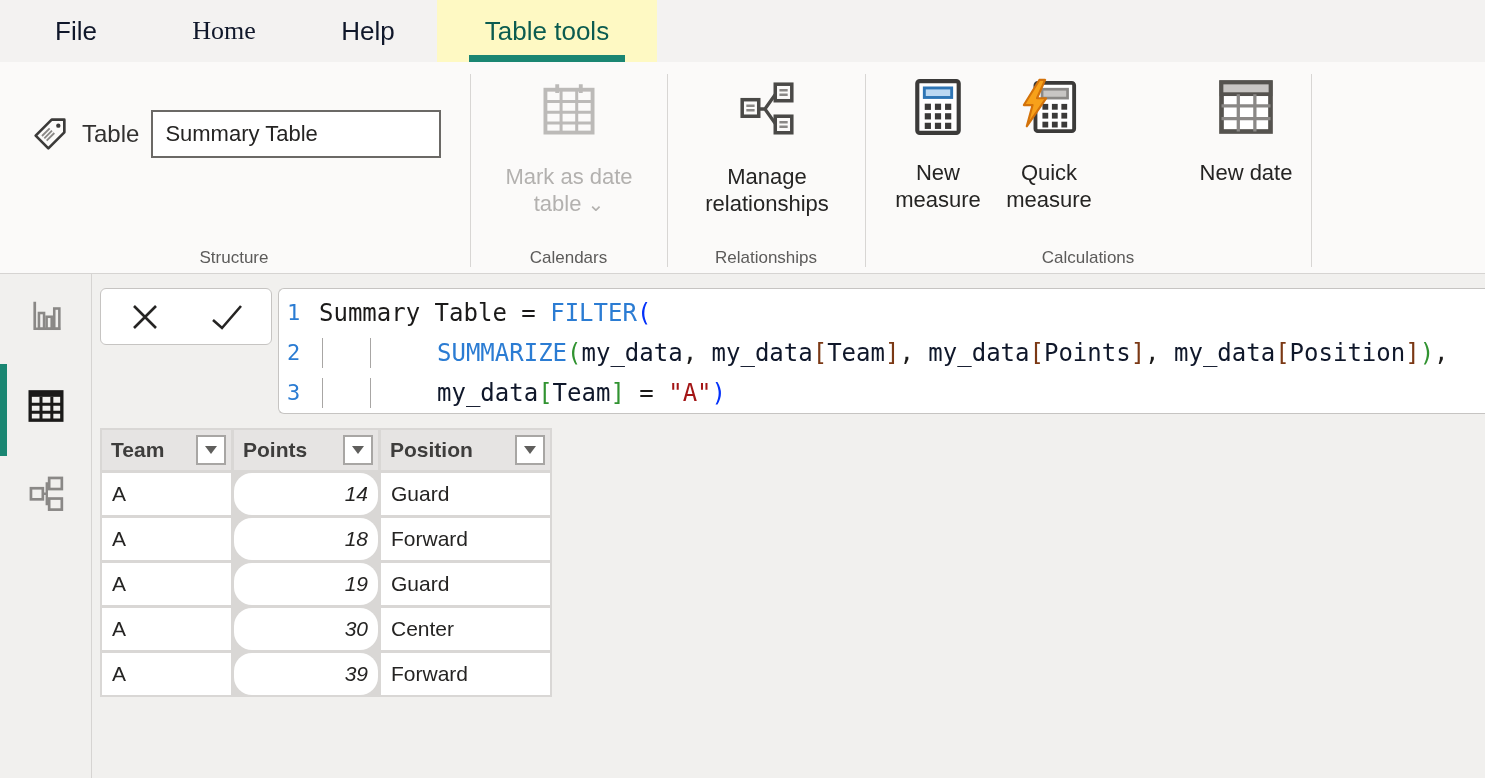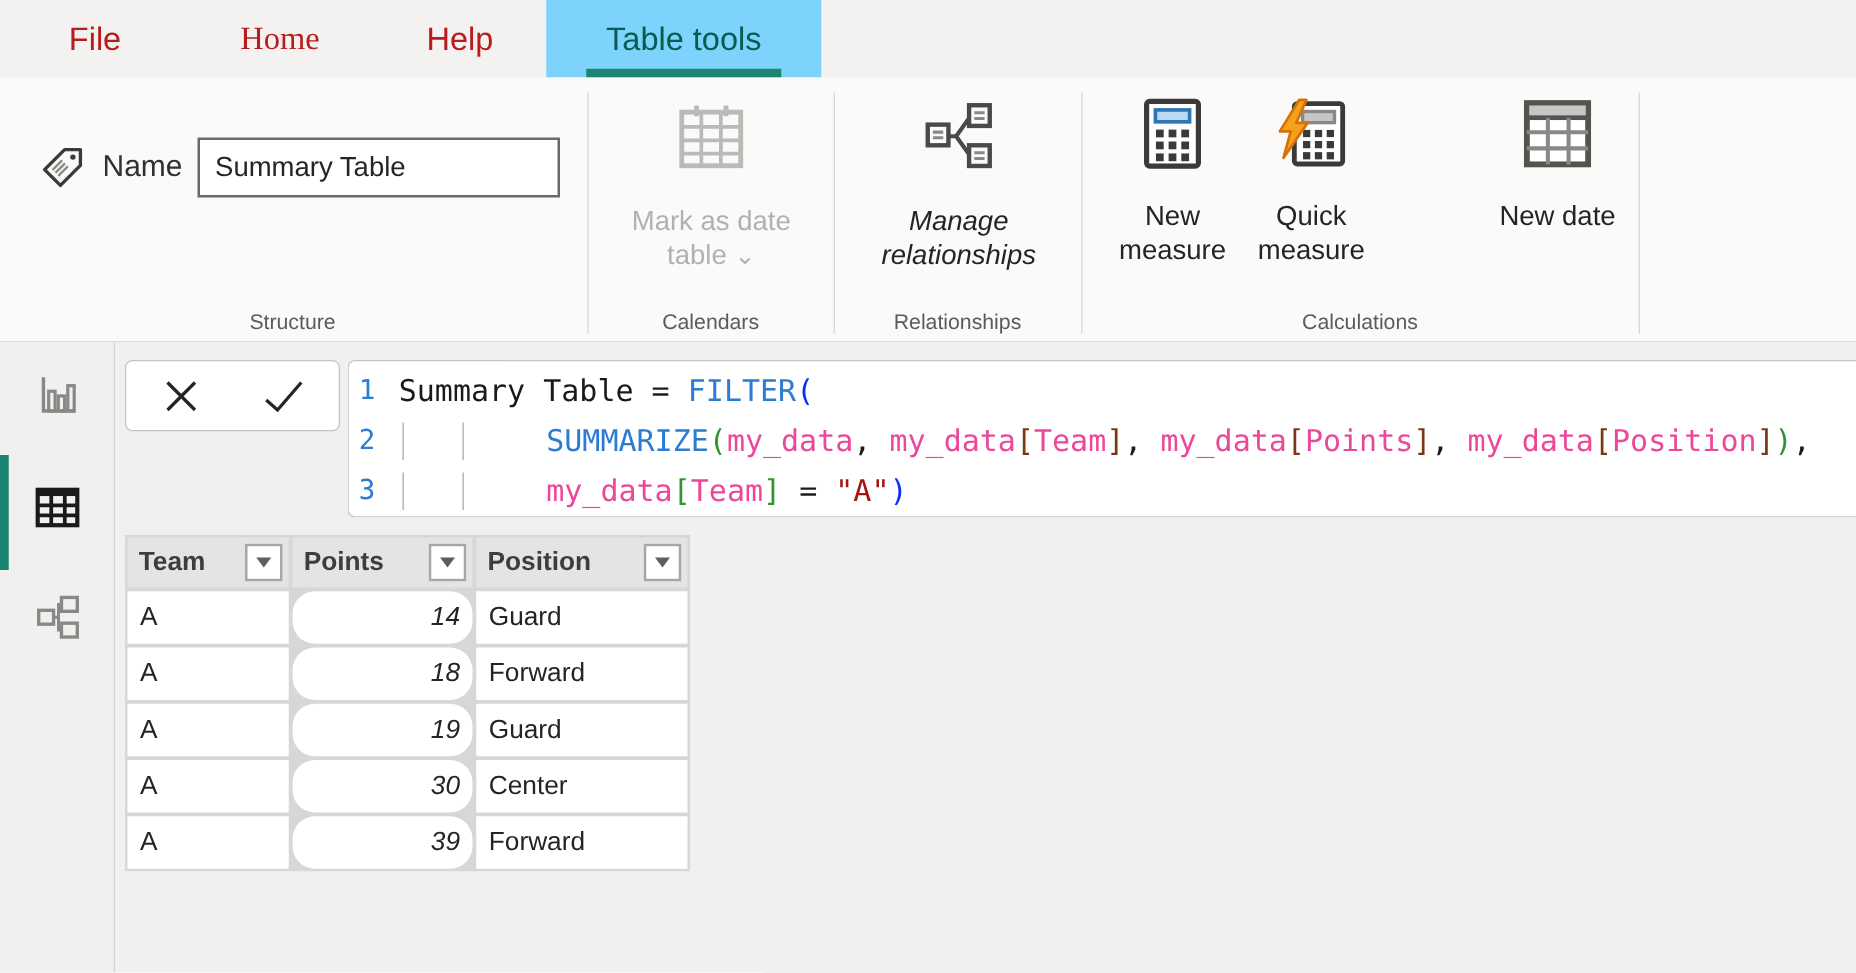--- a/index.html
+++ b/index.html
@@ -2,22 +2,22 @@
 <html><head>
 <meta charset="utf-8">
 <style>
   * { margin:0; padding:0; box-sizing:border-box; }
   html,body { width:1485px; height:778px; overflow:hidden; }
   body { font-family:"Liberation Sans", sans-serif; background:#ffffff; position:relative; color:#252423; }
 
   
   .menubar { position:absolute; left:0; top:0; width:1485px; height:62px; background:#f3f2f1; }
   .menu-tab { position:absolute; top:0; height:62px; display:flex; align-items:center; justify-content:center;
-              font-size:26px; color:#b91c1c; cursor:default; }
-  .menu-tab.active-block { background:#7dd3fc; color:#0b5c50; }
+              font-size:26px; color:#0f172a; cursor:default; }
+  .menu-tab.active-block { background:#fef9c3; color:#0b5c50; }
   .tab-underline { position:absolute; left:32px; bottom:0; width:156px; height:7px; background:#1a8672; }
 
   
   .ribbon { position:absolute; left:0; top:62px; width:1485px; height:212px; background:#fbfaf9; border-bottom:1px solid #d6d4d2; }
   .rib-divider { position:absolute; top:12px; bottom:6px; width:1px; background:#d8d6d4; }
   .group-label { position:absolute; bottom:5px; font-size:17px; color:#5c5b5a; text-align:center; }
   .name-row { position:absolute; left:30px; top:40px; height:64px; display:flex; align-items:center; gap:12px; }
   .name-label { font-size:24px; color:#323130; }
   .name-input { width:290px; height:48px; border:2px solid #6b6966; background:#ffffff; font-size:22px;
                 font-family:"Liberation Sans",sans-serif; padding:0 12px; color:#252423; outline:none; }
@@ -38,21 +38,21 @@
   .cc-btn { width:56px; height:44px; display:flex; align-items:center; justify-content:center; }
   .editor { position:absolute; left:278px; top:14px; width:1207px; height:126px; background:#ffffff;
             border:1px solid #c6c4c2; border-right:none; border-radius:6px 0 0 6px; padding-top:4px;
             font-family:"DejaVu Sans Mono", monospace; font-size:24px; }
   .code-line { position:relative; height:40px; line-height:40px; padding-left:40px; white-space:pre; }
   .line-num { position:absolute; left:8px; top:0; color:#2b7cd3; font-size:22px; }
   .indent-guide { position:absolute; top:5px; bottom:5px; width:1px; background:#a8a6a4; }
   .indent-sp { display:inline-block; width:118px; }
   .tok-p  { color:#1b1a19; }
   .tok-f  { color:#2b7cd3; }
-  .tok-i  { color:#ec4899; }
+  .tok-i  { color:#0f172a; }
   .tok-b1 { color:#0431fa; }
   .tok-b2 { color:#319331; }
   .tok-b3 { color:#7b3814; }
   .tok-s  { color:#a31515; }
 
   
   .data-table { position:absolute; left:100px; top:154px; display:grid;
                 grid-template-columns:129px 144px 169px; gap:3px; background:#d9d7d5; padding:2px; }
   .hcell { background:#e6e4e3; height:40px; display:flex; align-items:center; justify-content:space-between;
            padding:0 5px 0 9px; font-weight:bold; font-size:21px; color:#3e3d3c; }
@@ -82,21 +82,21 @@
 </div>
 
 <div class="ribbon">
 
   <div class="name-row">
     <svg width="40" height="40" viewBox="0 0 24 24">
       <path d="M3.4 13 L13 3.4 L20.6 3.4 L20.6 11 L11 20.6 Z" fill="none" stroke="#3b3a39" stroke-width="1.6" stroke-linejoin="round"></path>
       <circle cx="17" cy="7" r="1.3" fill="#3b3a39"></circle>
       <path d="M7.2 13.2 l4.6-4.6 M8.6 14.6 l4.6-4.6 M10 16 l4.6-4.6" stroke="#8a8886" stroke-width="1.1"></path>
     </svg>
-    <span class="name-label">Name</span>
+    <span class="name-label">Table</span>
     <input class="name-input" type="text" value="Summary Table" style="">
   </div>
   <div class="group-label" style="left:0; width:468px;">Structure</div>
 
   <div class="rib-divider" style="left:470px;"></div>
 
   <div class="rib-btn disabled" style="left:480px; width:178px;">
     <svg width="60" height="62" viewBox="0 0 28 28">
       <rect x="3" y="5" width="22" height="20" fill="none" stroke="#bcbab8" stroke-width="1.8"></rect>
       <path d="M3 10.5 H25 M3 15.5 H25 M3 20.5 H25" stroke="#bcbab8" stroke-width="1.4"></path>
@@ -105,21 +105,21 @@
     </svg>
     <span>
       <span>Mark as date table</span>
       <span class="chev">⌄</span>
     </span>
   </div>
   <div class="group-label" style="left:470px; width:197px;">Calendars</div>
 
   <div class="rib-divider" style="left:667px;"></div>
 
-  <div class="rib-btn" style="left:672px; width:190px;font-style:italic;">
+  <div class="rib-btn" style="left:672px; width:190px;">
     <svg width="62" height="62" viewBox="0 0 30 30">
       <path d="M10.5 15 H14 M14 15 L19 8 M14 15 L19 22" stroke="#4a4947" stroke-width="1.6" fill="none"></path>
       <rect x="3" y="10.5" width="8" height="8" fill="#fbfaf9" stroke="#4a4947" stroke-width="1.7"></rect>
       <path d="M5 13.4 H9 M5 15.6 H9" stroke="#8a8886" stroke-width="1.2"></path>
       <rect x="19" y="3" width="8" height="8" fill="#fbfaf9" stroke="#4a4947" stroke-width="1.7"></rect>
       <path d="M21 5.9 H25 M21 8.1 H25" stroke="#8a8886" stroke-width="1.2"></path>
       <rect x="19" y="18.5" width="8" height="8" fill="#fbfaf9" stroke="#4a4947" stroke-width="1.7"></rect>
       <path d="M21 21.4 H25 M21 23.6 H25" stroke="#8a8886" stroke-width="1.2"></path>
     </svg>
     <span>Manage relationships</span>

